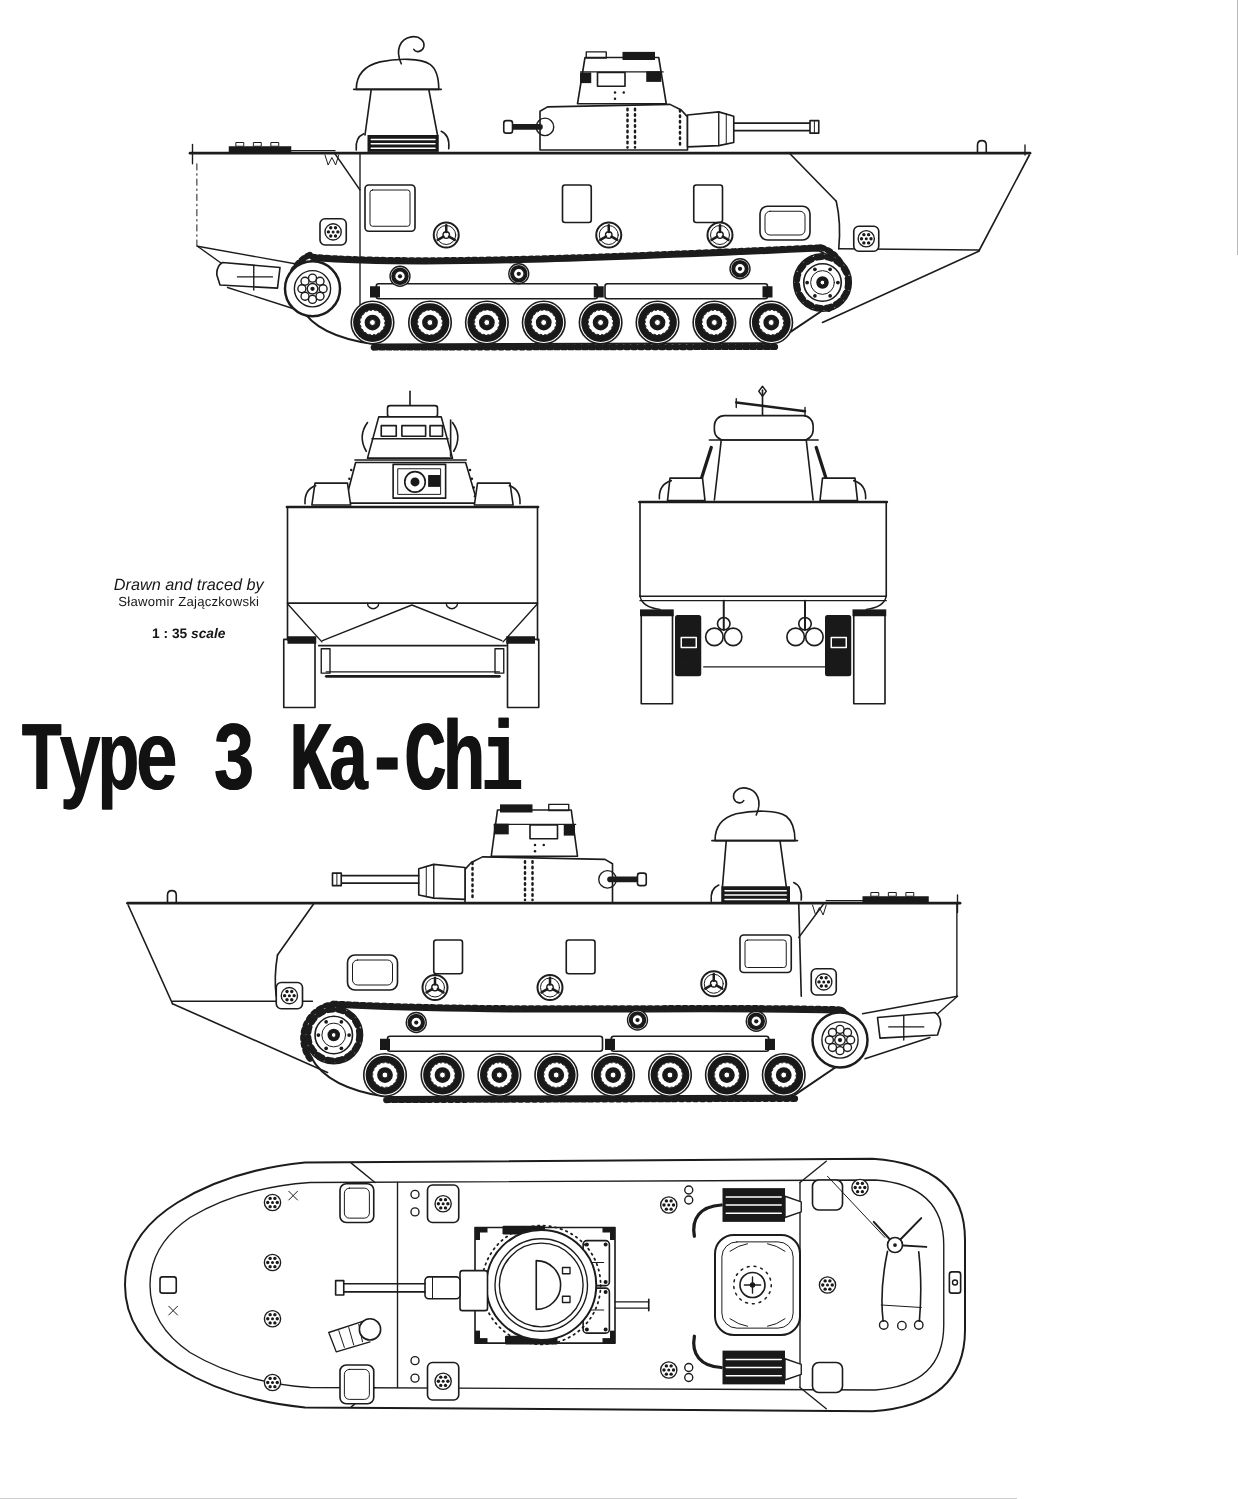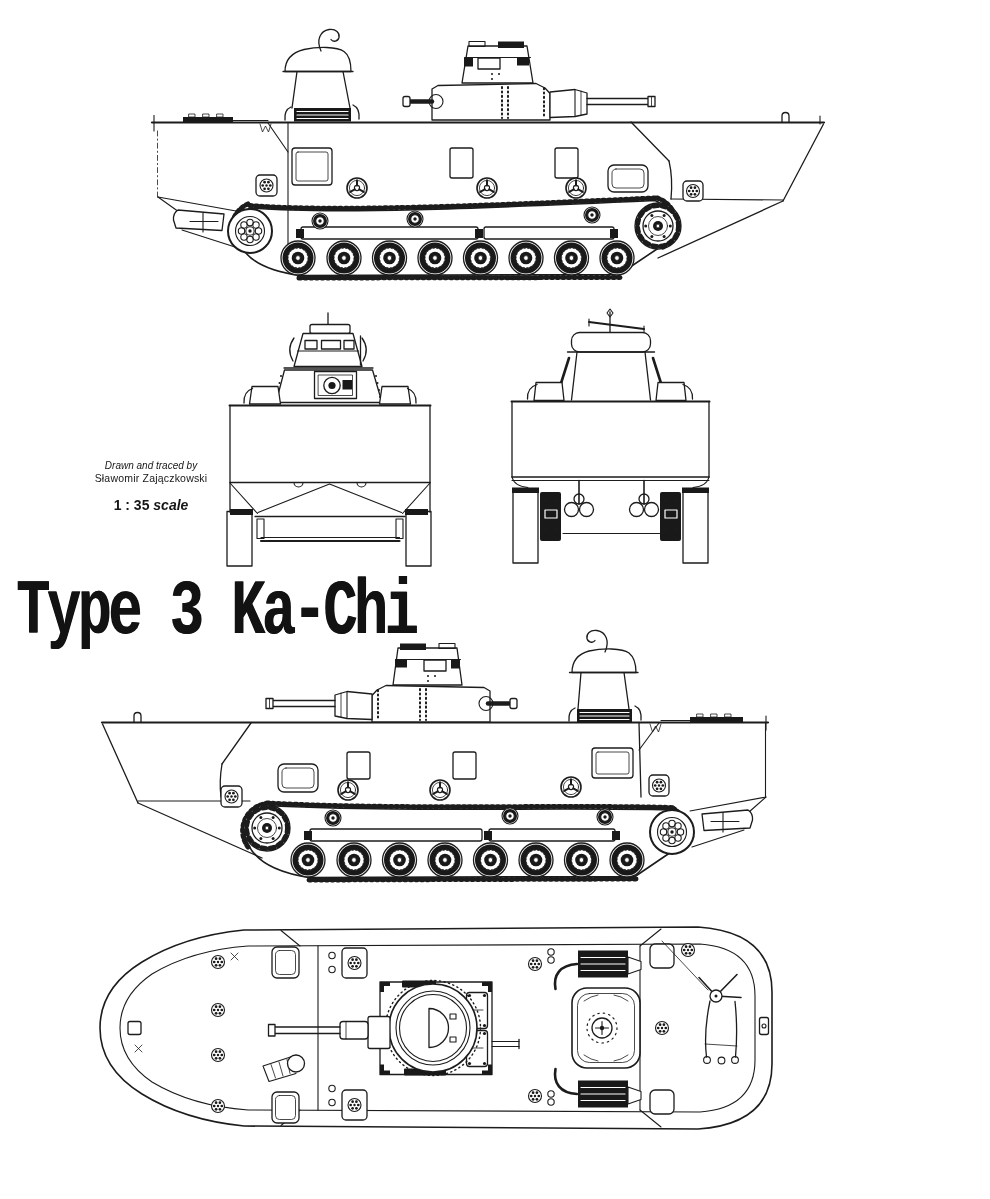--- a/index.html
+++ b/index.html
@@ -18,23 +18,23 @@
   .tread{stroke-width:5;stroke-dasharray:2.2,3.4}
   .dots{stroke-dasharray:1.2,3.2;stroke-width:2}
   .dd{stroke-dasharray:5,3,1.2,3}
   .boltdash{stroke-dasharray:1.5,4;stroke-width:1.2}
   .rivdash{stroke-dasharray:1.2,3.4;stroke-width:1.4}
 
   .title{position:absolute;left:16px;top:568px;font-family:"Liberation Mono","DejaVu Sans Mono",monospace;
          font-weight:bold;font-size:57px;letter-spacing:-3.5px;color:#121212;white-space:nowrap;
          transform:scaleY(1.38);transform-origin:0 0;text-shadow:.6px 0 0 #121212;}
   .credit{position:absolute;left:56px;top:460px;width:190px;text-align:center;color:#161616;}
-  .credit .c1{font-style:italic;font-size:10px;}
+  .credit .c1{font-style:italic;font-size:13px;}
   .credit .c2{font-weight:normal;font-size:10.5px;margin-top:1px;letter-spacing:.2px;}
-  .credit .c3{font-size:14px;font-weight:bold;margin-top:13px;}
+  .credit .c3{font-size:11px;font-weight:bold;margin-top:13px;}
   .credit .c3 .it{font-style:italic;font-weight:bold;}
 </style>
 </head>
 <body>
 
 <div class="page">
 
 <svg class="bp" width="990" height="1199" viewBox="0 0 990 1199">
 <defs>
   <pattern id="tread" width="26" height="6.5" patternUnits="userSpaceOnUse">

